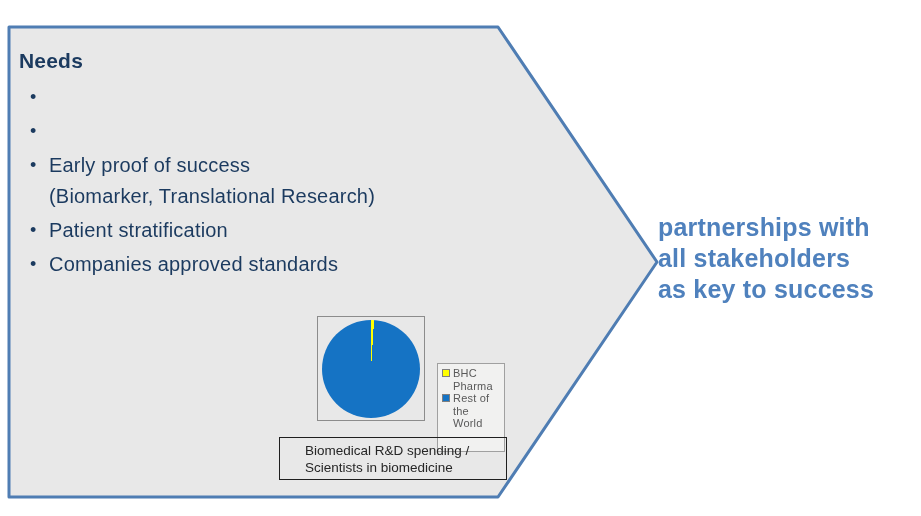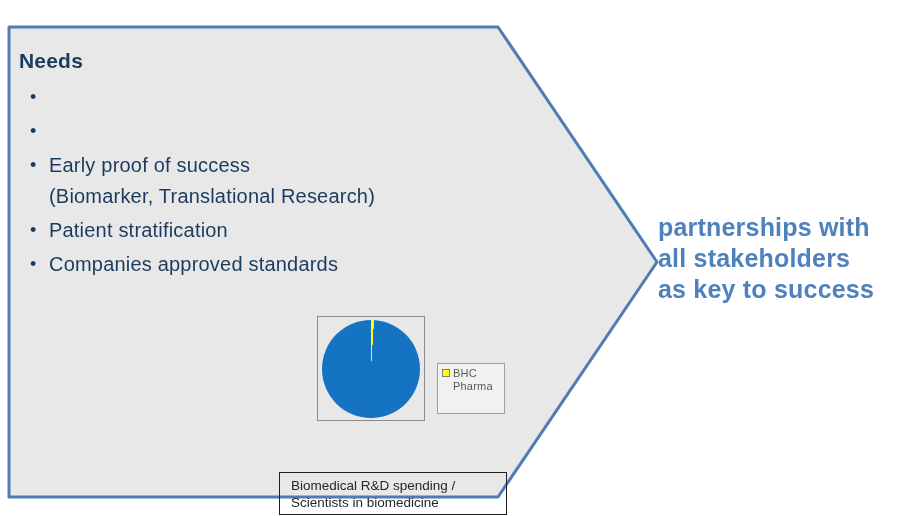--- a/index.html
+++ b/index.html
@@ -53,24 +53,23 @@
   .legend-item { display: flex; align-items: flex-start; }
   .legend-swatch {
     width: 8px; height: 8px; flex: 0 0 8px;
     margin: 2px 3px 0 0; border: 1px solid #7F7F7F;
   }
   .legend-label { letter-spacing: 0.2px; }
 
   .caption-box {
     position: absolute; left: 279px; top: 437px; width: 228px; height: 43px;
     border: 1px solid #1F1F1F;
-    padding: 5px 8px 0 11px;
+    padding: 5px 8px 0 25px;
     color: #262626; font-size: 13.5px; line-height: 16.5px;
     white-space: pre-line;
-    margin-top: 35px;
   }
 
   .callout {
     position: absolute; left: 658px; top: 212px; width: 262px;
     color: #4F81BD; font-weight: bold;
     font-size: 25px; line-height: 31px;
     white-space: pre-line; letter-spacing: 0.2px;
   }
 </style>
 </head>
@@ -111,20 +110,24 @@
 
   <div class="pie-frame">
     <div class="pie" style="background: conic-gradient(rgb(255, 255, 0) 0deg, rgb(255, 255, 0) 3.6deg, rgb(21, 115, 196) 3.6deg, rgb(21, 115, 196) 360deg);"></div>
   </div>
 
   <div class="legend">
     <div class="legend-item">
       <span class="legend-swatch" style="background: rgb(255, 255, 0);"></span>
       <span class="legend-label">BHC Pharma</span>
     </div>
+    <div class="legend-item">
+      <span class="legend-swatch" style="background: rgb(21, 115, 196);"></span>
+      <span class="legend-label">Rest of the World</span>
+    </div>
   </div>
 
   <div class="caption-box">Biomedical R&amp;D spending /
 Scientists in biomedicine</div>
 
   <div class="callout" style="color: rgb(79, 129, 189);">partnerships with
 all stakeholders
 as key to success</div>
 
 </div>

